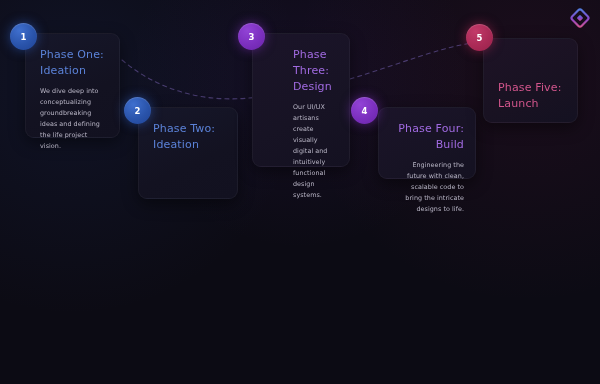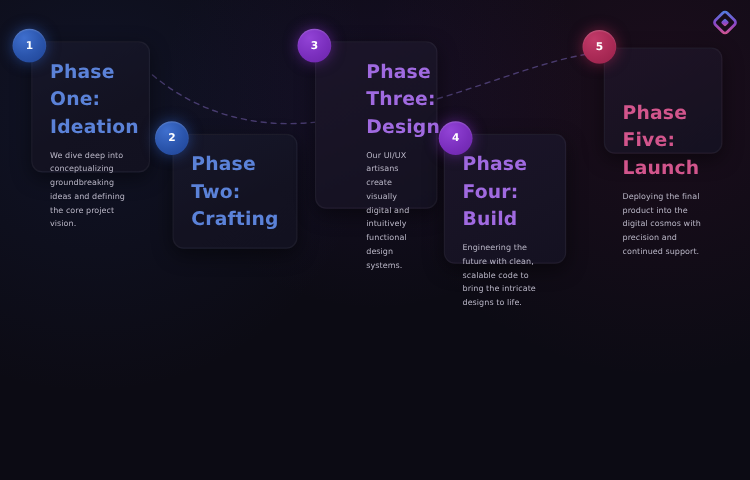--- a/index.html
+++ b/index.html
@@ -36,22 +36,22 @@
     background:#151320;
     border:1px solid rgba(255,255,255,0.045);
     box-shadow:0 5px 16px rgba(0,0,0,0.45);
     padding:13px 11px 12px 14px;
   }
   .card.tint-blue   { background:linear-gradient(155deg,#16172a 0%,#131221 60%,#121120 100%); }
   .card.tint-purple { background:linear-gradient(155deg,#1b1429 0%,#171324 60%,#141121 100%); }
   .card.tint-pink   { background:linear-gradient(155deg,#1e1326 0%,#191222 60%,#141121 100%); }
 
   .card-title {
-    font-size:15px;
-    font-weight:bold;
+    font-size:11px;
+    font-weight:normal;
     line-height:1.45;
     letter-spacing:0.15px;
     margin-bottom:7px;
     white-space:pre-line;
   }
   .t-blue   { color:#5b82d8; }
   .t-purple { color:#a06ae0; }
   .t-pink   { color:#d2558c;margin-top:28px; }
 
   .card-desc {
@@ -107,54 +107,53 @@
     </defs>
     <g transform="rotate(45 12 12)">
       <rect x="4" y="4" width="16" height="16" rx="3" fill="none" stroke="url(#lg)" stroke-width="2.6"></rect>
       <rect x="9.2" y="9.2" width="5.6" height="5.6" rx="1.2" fill="url(#lg)"></rect>
     </g>
   </svg>
 
   <div class="card tint-blue" style="left:25px; top:33px; width:95px; height:105px;">
     <div class="card-title t-blue">Phase One:
 Ideation</div>
-    <div class="card-desc">We dive deep into conceptualizing groundbreaking ideas and defining the core project vision.</div>
+    <div class="card-desc">We dive deep into conceptualizing groundbreaking ideas and defining the life project vision.</div>
   </div>
   <div class="badge b-blue" style="left:10px; top:23px;">
     <span>1</span>
   </div>
 
   <div class="card tint-blue" style="left:138px; top:107px; width:100px; height:92px;">
     <div class="card-title t-blue">Phase Two:
-Crafting</div>
+Ideation</div>
   </div>
   <div class="badge b-blue" style="left:124px; top:97px;">
     <span>2</span>
   </div>
 
   <div class="card tint-purple" style="left:252px; top:33px; width:98px; height:134px;padding-left:40px;">
     <div class="card-title t-purple">Phase Three:
 Design</div>
     <div class="card-desc">Our UI/UX artisans create visually digital and intuitively functional design systems.</div>
   </div>
   <div class="badge b-purple" style="left:238px; top:23px;">
     <span>3</span>
   </div>
 
-  <div class="card tint-purple" style="left:355px; top:107px; width:98px; height:104px;">
+  <div class="card tint-purple" style="left:378px; top:107px; width:98px; height:72px;text-align:right;">
     <div class="card-title t-purple">Phase Four:
 Build</div>
     <div class="card-desc">Engineering the future with clean, scalable code to bring the intricate designs to life.</div>
   </div>
   <div class="badge b-purple" style="left:351px; top:97px;">
     <span>4</span>
   </div>
 
   <div class="card tint-pink" style="left:483px; top:38px; width:95px; height:85px;">
     <div class="card-title t-pink">Phase Five:
 Launch</div>
-    <div class="card-desc">Deploying the final product into the digital cosmos with precision and continued support.</div>
   </div>
   <div class="badge b-pink" style="left:466px; top:24px;">
     <span>5</span>
   </div>
 
 </div>
 
 </body></html>

